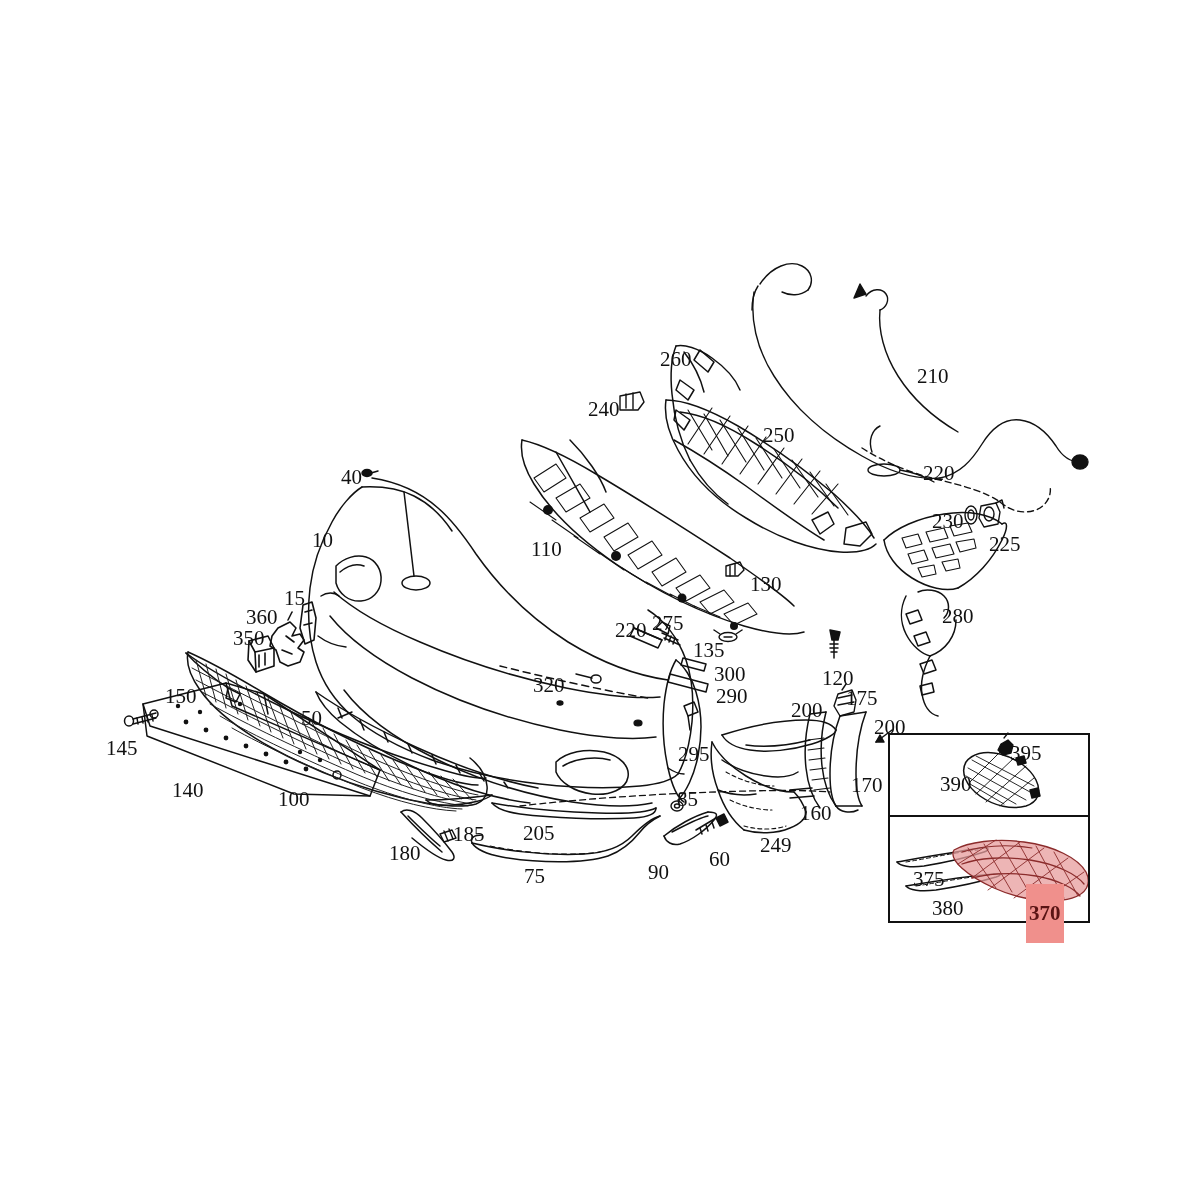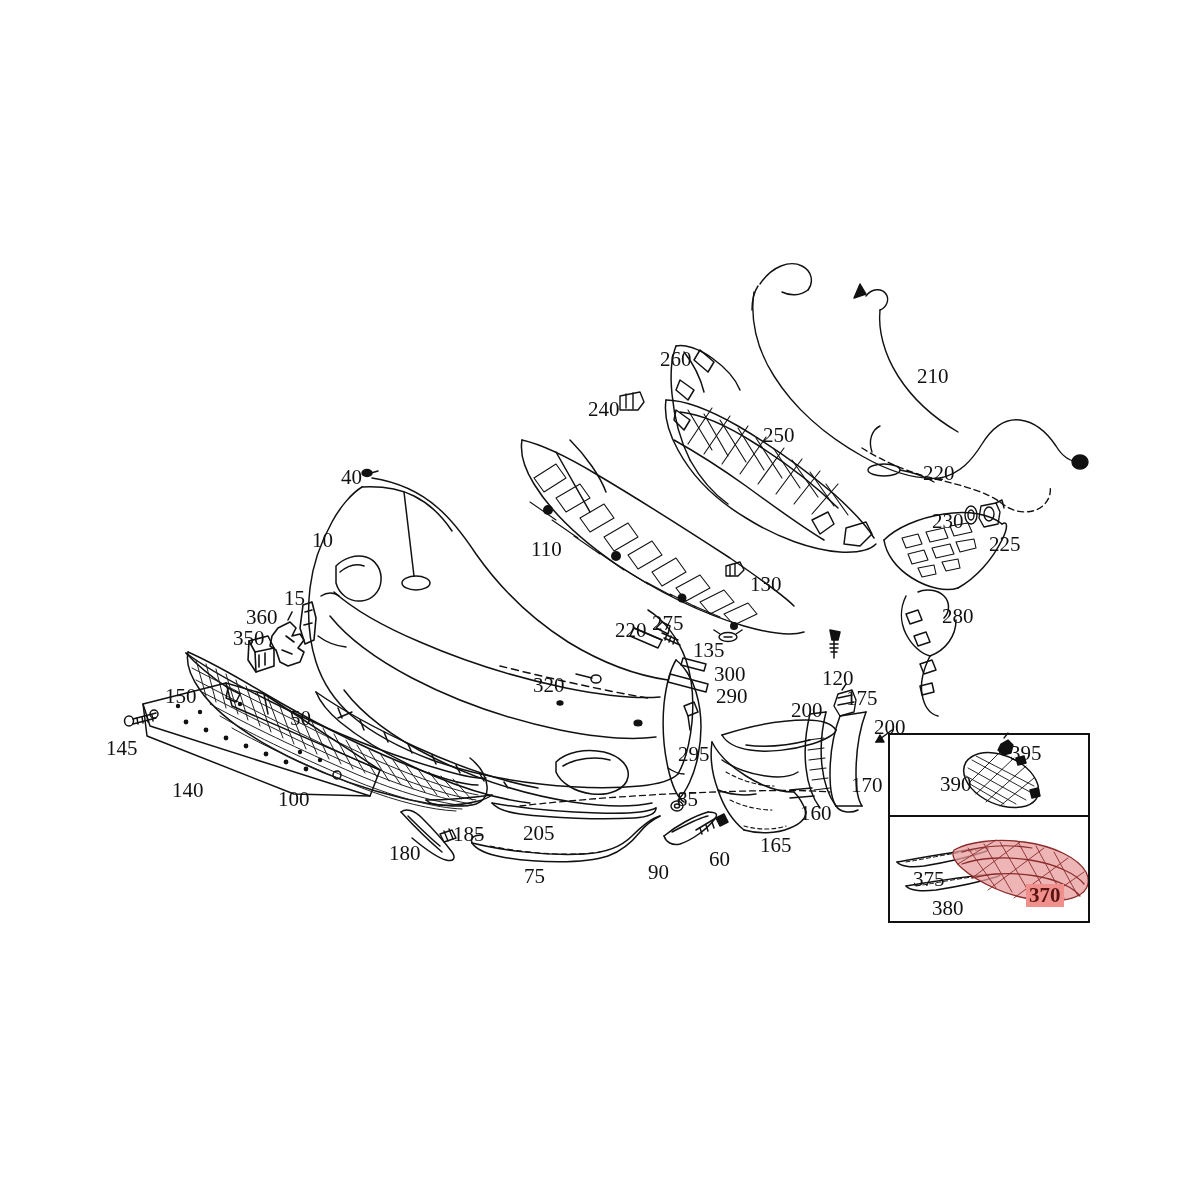--- a/index.html
+++ b/index.html
@@ -4,21 +4,21 @@
 <title>Parts Diagram</title>
 <style>
   html,body{margin:0;padding:0;background:#ffffff;}
   body{width:1200px;height:1200px;overflow:hidden;
        font-family:"Liberation Serif","DejaVu Serif",serif;}
   #stage{position:relative;width:1200px;height:1200px;background:#fff;}
   #artboard{position:absolute;left:0;top:0;width:1200px;height:1200px;}
   .callout{position:absolute;font-family:"Liberation Serif","DejaVu Serif",serif;
            font-size:21px;line-height:21px;color:#111;letter-spacing:0px;
            white-space:nowrap;font-weight:400;}
-  .callout.hl{background:#f0908c;color:#5a1414;padding:1px 3px;font-weight:700;}
+  .callout.hl{background:#f0908c;color:#5a1414;padding:19px 3px;font-weight:700;}
   .inset-box{position:absolute;border:2px solid #111;background:transparent;}
   .inset-div{position:absolute;height:0;border-top:2px solid #111;}
 </style>
 </head>
 <body>
 
 <div id="stage">
 
   <svg id="artboard" viewBox="0 0 1200 1200" xmlns="http://www.w3.org/2000/svg">
     <g fill="none" stroke="#111" stroke-width="1.5" stroke-linejoin="round" stroke-linecap="round">
@@ -567,21 +567,21 @@
 
   <div class="callout" style="left:341px;top:467px">40</div>
   <div class="callout" style="left:312px;top:530px">10</div>
   <div class="callout" style="left:284px;top:588px">15</div>
   <div class="callout" style="left:246px;top:607px">360</div>
   <div class="callout" style="left:233px;top:628px">350</div>
   <div class="callout" style="left:165px;top:686px">150</div>
   <div class="callout" style="left:106px;top:738px">145</div>
   <div class="callout" style="left:172px;top:780px">140</div>
   <div class="callout" style="left:278px;top:789px">100</div>
-  <div class="callout" style="left:290px;top:708px">50</div>
+  <div class="callout" style="left:301px;top:708px">50</div>
   <div class="callout" style="left:389px;top:843px">180</div>
   <div class="callout" style="left:453px;top:824px">185</div>
   <div class="callout" style="left:523px;top:823px">205</div>
   <div class="callout" style="left:524px;top:866px">75</div>
   <div class="callout" style="left:531px;top:539px">110</div>
   <div class="callout" style="left:533px;top:675px">320</div>
   <div class="callout" style="left:615px;top:620px">220</div>
   <div class="callout" style="left:652px;top:613px">275</div>
   <div class="callout" style="left:693px;top:640px">135</div>
   <div class="callout" style="left:714px;top:664px">300</div>
@@ -595,21 +595,21 @@
   <div class="callout" style="left:923px;top:463px">220</div>
   <div class="callout" style="left:932px;top:511px">230</div>
   <div class="callout" style="left:989px;top:534px">225</div>
   <div class="callout" style="left:942px;top:606px">280</div>
   <div class="callout" style="left:822px;top:668px">120</div>
   <div class="callout" style="left:791px;top:700px">200</div>
   <div class="callout" style="left:846px;top:688px">175</div>
   <div class="callout" style="left:874px;top:717px">200</div>
   <div class="callout" style="left:851px;top:775px">170</div>
   <div class="callout" style="left:800px;top:803px">160</div>
-  <div class="callout" style="left:760px;top:835px">165</div>
+  <div class="callout" style="left:760px;top:835px">249</div>
   <div class="callout" style="left:677px;top:789px">85</div>
   <div class="callout" style="left:648px;top:862px">90</div>
   <div class="callout" style="left:709px;top:849px">60</div>
 
   <div class="inset-box" style="left:888px;top:733px;width:198px;height:186px;"></div>
   <div class="inset-div" style="left:888px;top:815px;width:200px;"></div>
 
   <div class="callout" style="left:1010px;top:743px">395</div>
   <div class="callout" style="left:940px;top:774px">390</div>
   <div class="callout" style="left:913px;top:869px">375</div>

